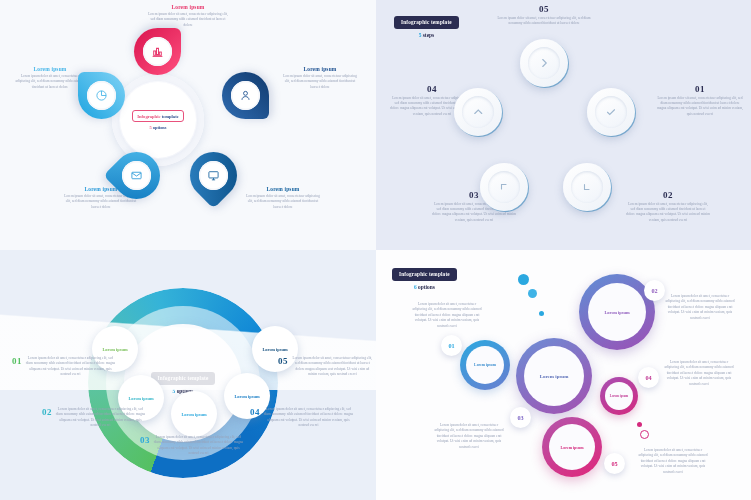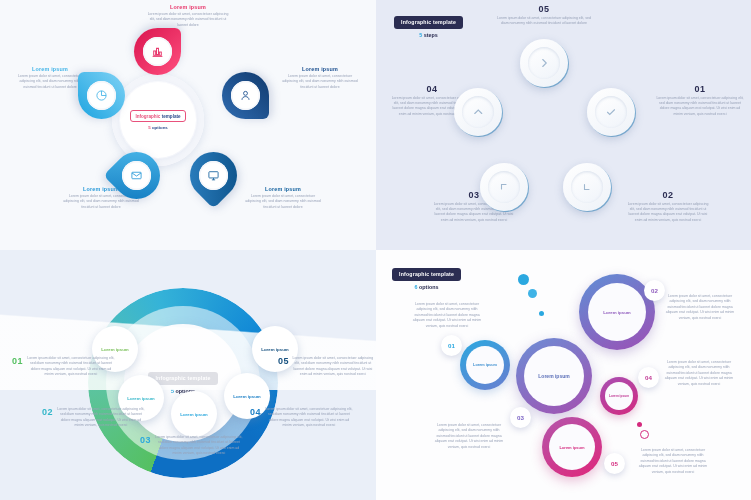--- a/index.html
+++ b/index.html
@@ -2,21 +2,21 @@
 <html><head>
 <meta charset="utf-8">
 <style>
   * { margin:0; padding:0; box-sizing:border-box; }
   body {
     width:751px; height:500px;
     font-family:"Liberation Sans", sans-serif;
     background:#ffffff; overflow:hidden;
   }
   .sheet { position:relative; width:751px; height:500px; }
-  .quad { position:absolute; overflow:hidden; }
+  .quad { position:absolute; overflow:hidden;font-family:Liberation Serif, serif; }
   #q-tl { left:0;   top:0;   width:376px; height:250px; background:#f7f9fc; }
   #q-tr { left:376px; top:0; width:375px; height:250px; background:#e6eaf5; }
   #q-bl { left:0;   top:250px; width:376px; height:250px; background:#eaeff8; }
   #q-br { left:376px; top:250px; width:375px; height:250px; background:#fdfdfe; }
 
   
   .h  { font-weight:bold; font-size:5.4px; letter-spacing:.2px; }
   .p  { font-size:3.5px; line-height:1.55; color:#98a2b8; }
   .num{ font-weight:bold; font-size:9px; letter-spacing:.4px; }
   .tblock { position:absolute; }

